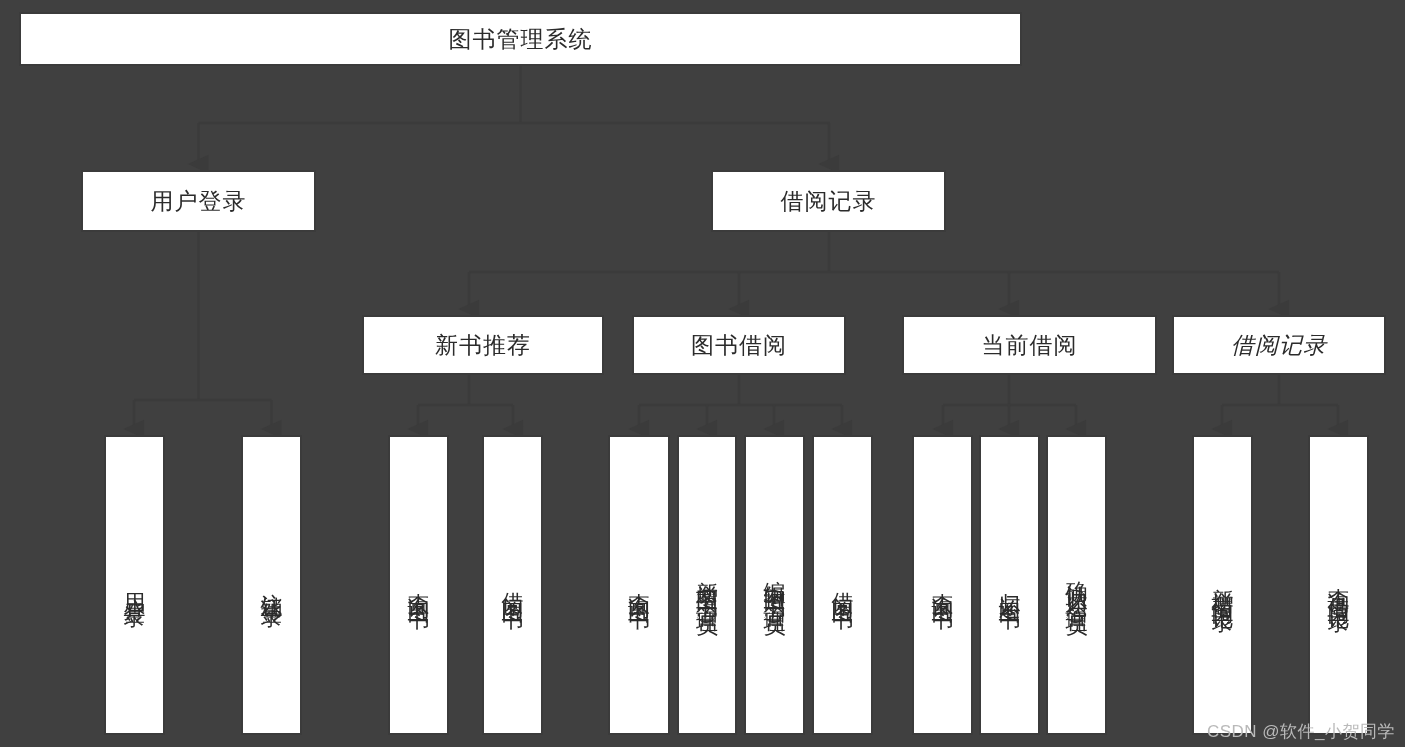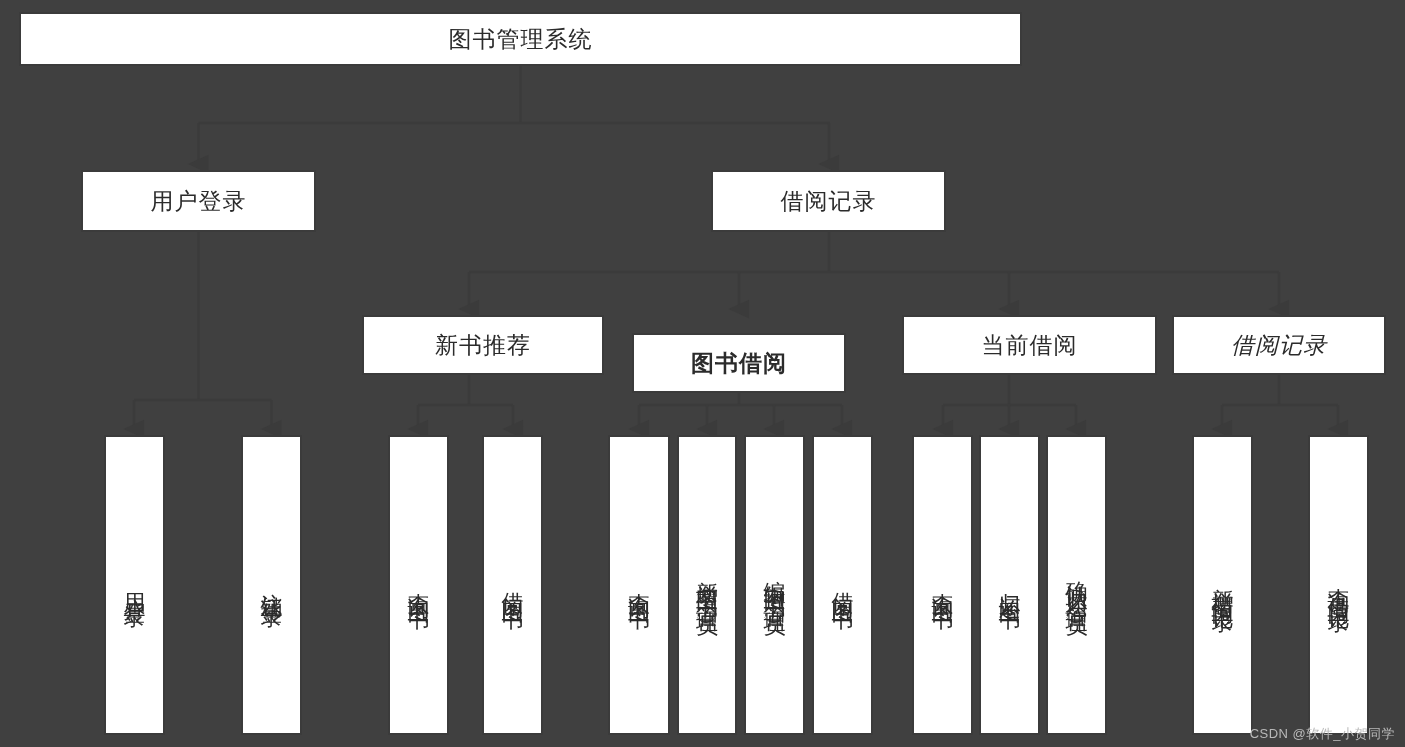--- a/index.html
+++ b/index.html
@@ -7,21 +7,21 @@
   #diagram{position:relative;width:1405px;height:747px;background:#404040;}
   #edges{position:absolute;left:0;top:0;width:1405px;height:747px;}
 
   .node{position:absolute;box-sizing:border-box;border:2.5px solid #3b3b3b;background:#ffffff;
         display:flex;align-items:center;justify-content:center;color:#2b2b2b;}
   .node.h{font-size:23px;letter-spacing:1px;}
   .node.v{writing-mode:vertical-rl;text-orientation:upright;font-size:22px;letter-spacing:5px;
           align-items:center;justify-content:center;line-height:1.0;}
   .node.v .txt{writing-mode:vertical-rl;text-orientation:upright;white-space:nowrap;}
 
-  .watermark{position:absolute;right:10px;bottom:4px;font-size:13px;color:#b9b9b9;
+  .watermark{position:absolute;right:10px;bottom:4px;font-size:17px;color:#b9b9b9;
              white-space:nowrap;letter-spacing:0.5px;}
 </style>
 </head>
 <body>
 
 <div id="diagram">
 
   <svg id="edges" viewBox="0 0 1405 747">
     <defs>
       <marker id="arrow" markerWidth="9" markerHeight="9" refX="3.2" refY="4.5" orient="auto" markerUnits="strokeWidth">
@@ -79,21 +79,21 @@
   <div class="node h" style="left:81px;top:170px;width:235px;height:62px;">
     <span class="txt">用户登录</span>
   </div>
   <div class="node h" style="left:711px;top:170px;width:235px;height:62px;">
     <span class="txt">借阅记录</span>
   </div>
 
   <div class="node h" style="left:362px;top:315px;width:242px;height:60px;">
     <span class="txt">新书推荐</span>
   </div>
-  <div class="node h" style="left:632px;top:333px;width:214px;height:60px;font-weight:bold;">
+  <div class="node h" style="left:632px;top:315px;width:214px;height:60px;">
     <span class="txt">图书借阅</span>
   </div>
   <div class="node h" style="left:902px;top:315px;width:255px;height:60px;">
     <span class="txt">当前借阅</span>
   </div>
   <div class="node h" style="left:1172px;top:315px;width:214px;height:60px;font-style:italic;">
     <span class="txt">借阅记录</span>
   </div>
 
   <div class="node v" style="left:104px;top:435px;width:61px;height:300px;">

